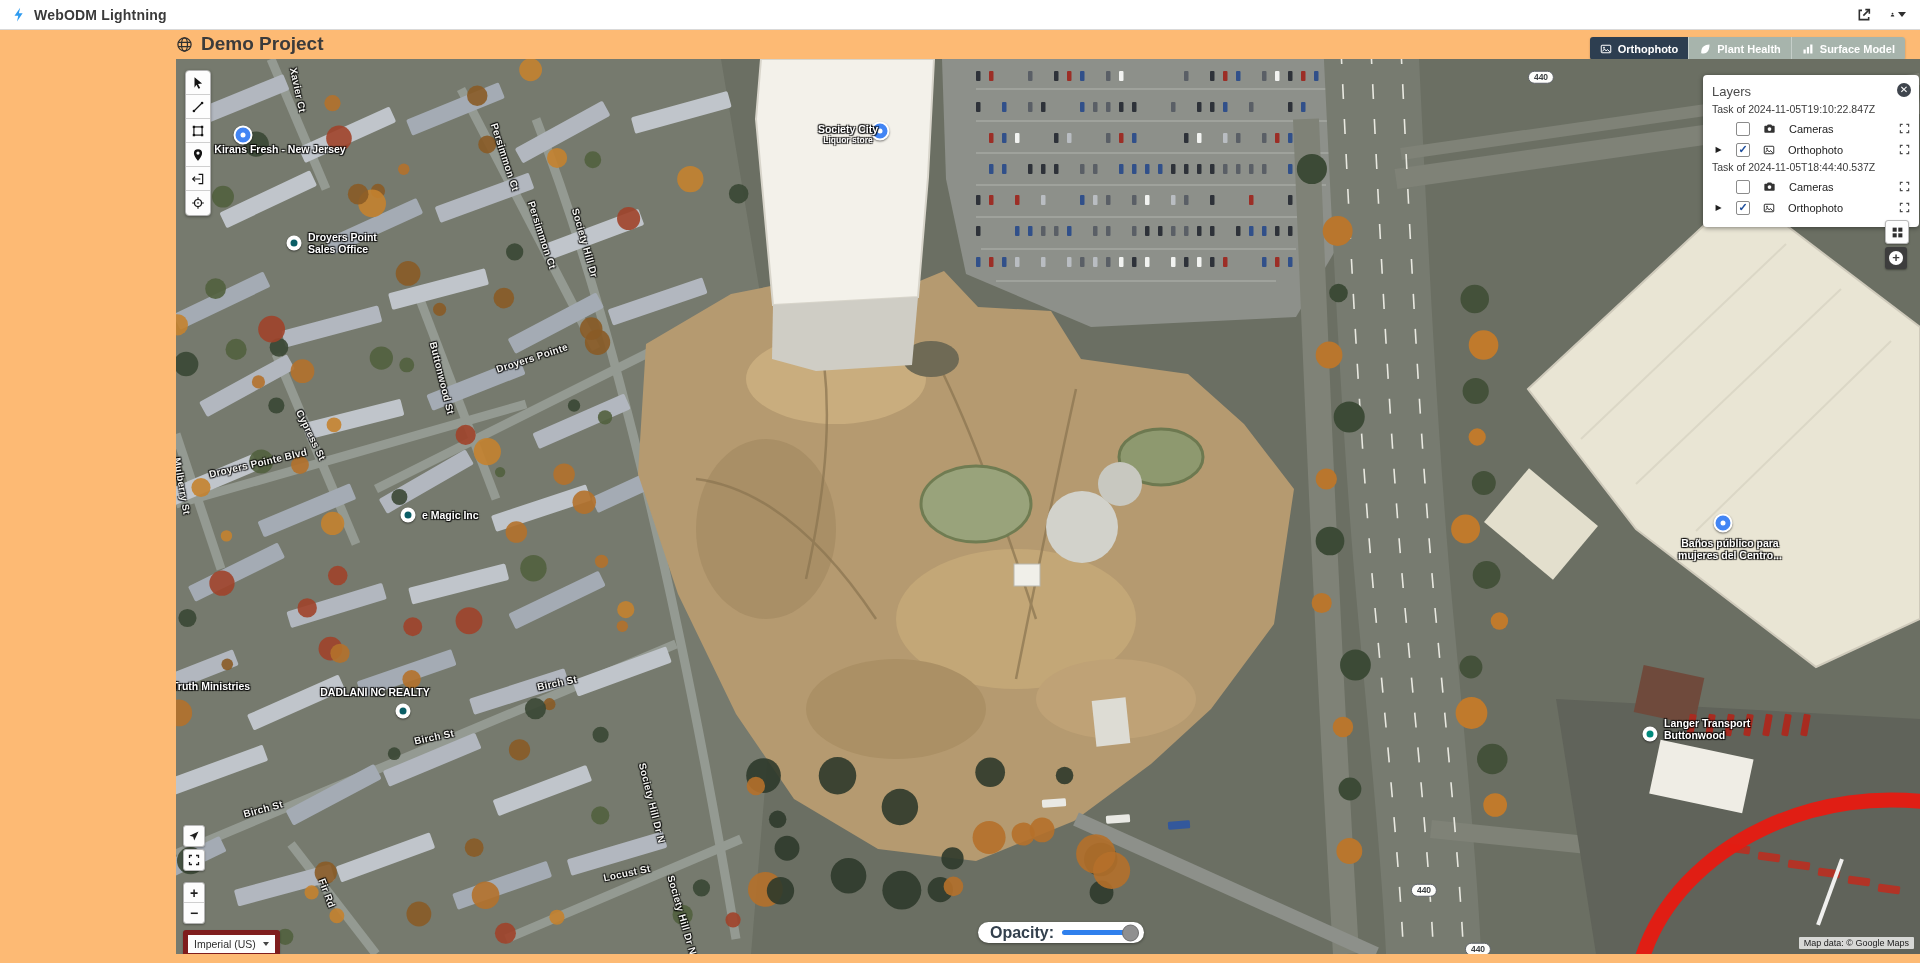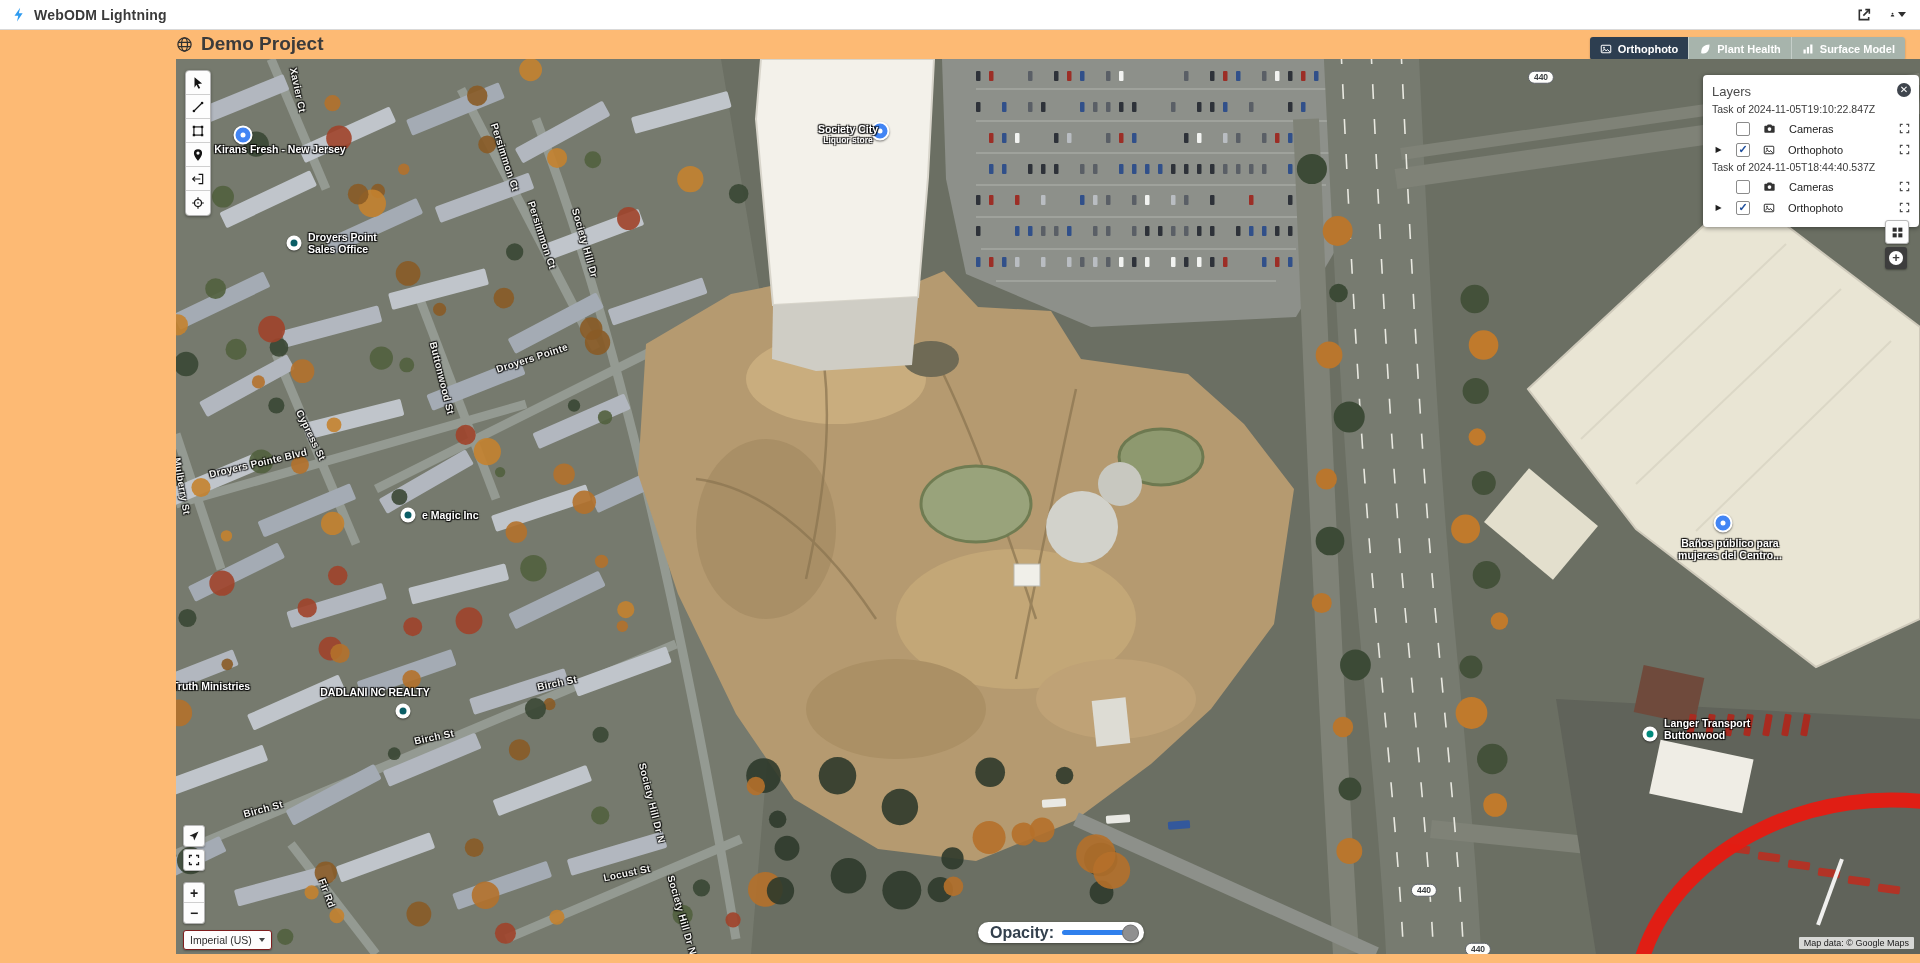--- a/index.html
+++ b/index.html
@@ -93,21 +93,21 @@
   #addlayer-btn .ring{width:14px;height:14px;border-radius:50%;background:#fff;color:#3d3d3d;font-size:13px;
                 font-weight:700;line-height:13px;text-align:center;}
 
   #locate-btn{left:7px;top:766px;width:20px;height:20px;}
   #fullscreen-btn{left:7px;top:790px;width:20px;height:20px;}
   #zoom-ctl{position:absolute;left:7px;top:823px;width:20px;border:1px solid #b3b3b3;border-radius:3px;
             overflow:hidden;box-shadow:0 1px 2px rgba(0,0,0,.3);}
   .zoom-btn{width:20px;height:20px;background:#fdfdfd;border:none;border-bottom:1px solid #cfcfcf;
             font-size:14px;font-weight:700;color:#1f1f1f;cursor:pointer;line-height:18px;padding:0;font-family:inherit;}
   .zoom-btn:last-child{border-bottom:none;}
-  #units-select{position:absolute;left:7px;top:871px;height:18px;background:#fdfdfd;border:1px solid #7f1d1d;
+  #units-select{position:absolute;left:7px;top:871px;height:18px;background:#fdfdfd;border:5px solid #7f1d1d;
                 border-radius:3px;display:flex;align-items:center;gap:7px;padding:0 6px;font-size:10.5px;
                 color:#2d2d2d;cursor:pointer;box-shadow:0 1px 2px rgba(0,0,0,.3);}
   #units-select .tri{width:0;height:0;border-left:3.5px solid transparent;border-right:3.5px solid transparent;
                 border-top:4px solid #444;}
 
   #opacity-pill{position:absolute;left:802px;top:863px;height:21px;background:#fff;border-radius:11px;
                 display:flex;align-items:center;gap:8px;padding:0 12px;box-shadow:0 1px 3px rgba(0,0,0,.4);}
   #opacity-label{font-size:16px;font-weight:700;color:#33404d;}
   #opacity-track{position:relative;width:70px;height:5px;border-radius:3px;background:#2f80ed;cursor:pointer;}
   #opacity-knob{position:absolute;right:-7px;top:50%;transform:translateY(-50%);width:15px;height:15px;

